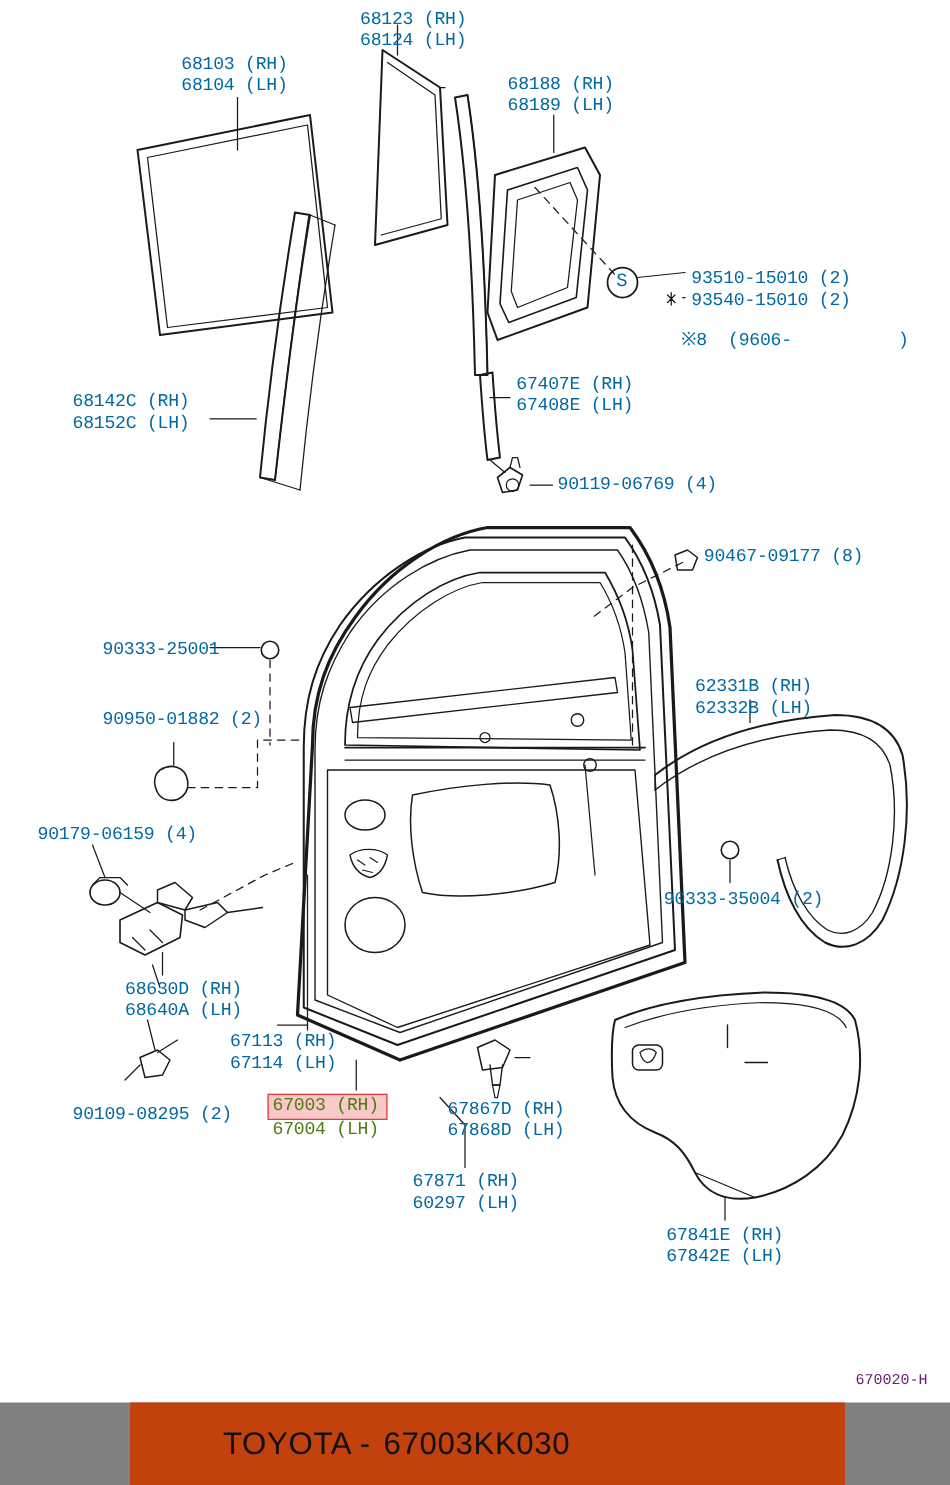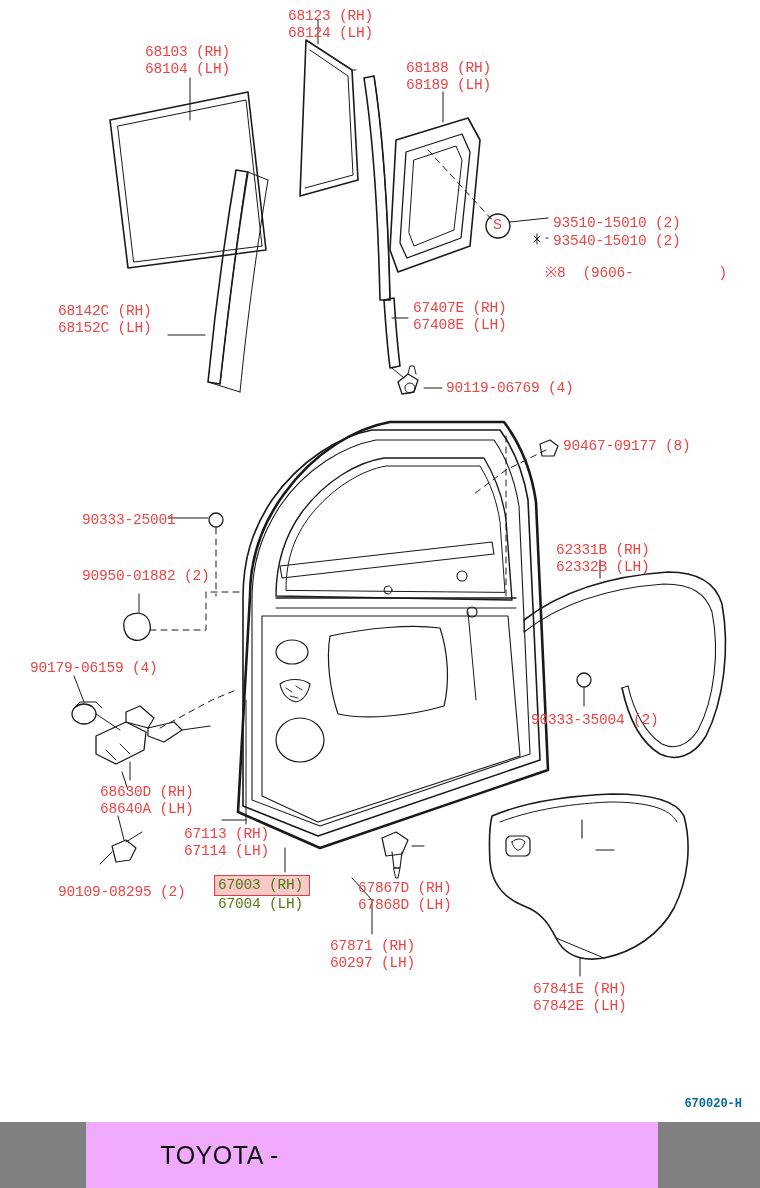--- a/index.html
+++ b/index.html
@@ -24,21 +24,21 @@
     position: absolute;
     left: 0; top: 0;
     width: 760px;
     height: 1188px;
   }
   .lbl {
     position: absolute;
     font-family: "Liberation Mono", monospace;
     font-size: 14.5px;
     line-height: 17px;
-    color: #ef4444;
+    color: #0369a1;
     white-space: pre;
     letter-spacing: -0.2px;
   }
   .highlight {
     position: absolute;
     background: #f9c9c9;
     border: 1px solid #e23b3b;
     box-sizing: border-box;
   }
   .highlight-text {
@@ -54,25 +54,25 @@
   #footer {
     position: absolute;
     left: 0;
     top: 1122px;
     width: 760px;
     height: 66px;
     background: #808080;
   }
   #footer-inner {
     position: absolute;
-    left: 86px;
+    left: 104px;
     top: 1122px;
     width: 572px;
     height: 66px;
-    background: #f0abfc;
+    background: #c2410c;
     display: flex;
     align-items: center;
   }
   #footer-text {
     font-family: "Liberation Sans", sans-serif;
     font-size: 25px;
     color: #111;
     letter-spacing: 0.5px;
     padding-left: 45px;
     white-space: pre;
@@ -84,22 +84,21 @@
     letter-spacing: 0.5px;
     padding-left: 56px;
     white-space: pre;
   }
   .dwgno {
     position: absolute;
     right: 18px;
     top: 1097px;
     font-family: "Liberation Mono", monospace;
     font-size: 12px;
-    color: #0369a1;
-    font-weight: bold;
+    color: #701a75;
   }
 </style>
 </head>
 <body>
 
 <div id="diagram-root">
 
   <svg class="art" viewBox="0 0 760 1188" xmlns="http://www.w3.org/2000/svg">
     <g fill="none" stroke="#1a1a1a" stroke-width="1.6" stroke-linejoin="round" stroke-linecap="round">
 
@@ -261,21 +260,21 @@
 
   <div class="lbl" style="left:145px; top:44px;">68103 (RH)
 68104 (LH)</div>
   <div class="lbl" style="left:288px; top:8px;">68123 (RH)
 68124 (LH)</div>
   <div class="lbl" style="left:406px; top:60px;">68188 (RH)
 68189 (LH)</div>
   <div class="lbl" style="left:553px; top:215px;">93510-15010 (2)</div>
   <div class="lbl" style="left:553px; top:233px;">93540-15010 (2)</div>
   <div class="lbl" style="left:545px; top:265px;">※8  (9606-          )</div>
-  <div class="lbl" style="left:58px; top:303px;text-align:center;">68142C (RH)
+  <div class="lbl" style="left:58px; top:314px;text-align:center;">68142C (RH)
 68152C (LH)</div>
   <div class="lbl" style="left:413px; top:300px;">67407E (RH)
 67408E (LH)</div>
   <div class="lbl" style="left:446px; top:380px;text-align:center;">90119-06769 (4)</div>
   <div class="lbl" style="left:563px; top:438px;">90467-09177 (8)</div>
   <div class="lbl" style="left:82px; top:512px;">90333-25001</div>
   <div class="lbl" style="left:82px; top:568px;">90950-01882 (2)</div>
   <div class="lbl" style="left:556px; top:542px;">62331B (RH)
 62332B (LH)</div>
   <div class="lbl" style="left:30px; top:660px;">90179-06159 (4)</div>
@@ -300,13 +299,14 @@
 
   <div class="dwgno">670020-H</div>
 
 </div>
 
 <div id="footer"></div>
 <div id="footer-inner">
   <span id="footer-text">
     <span>TOYOTA -</span>
   </span>
+  <span id="footer-code" style="padding-left:10px;">67003KK030</span>
 </div>
 
 </body></html>

